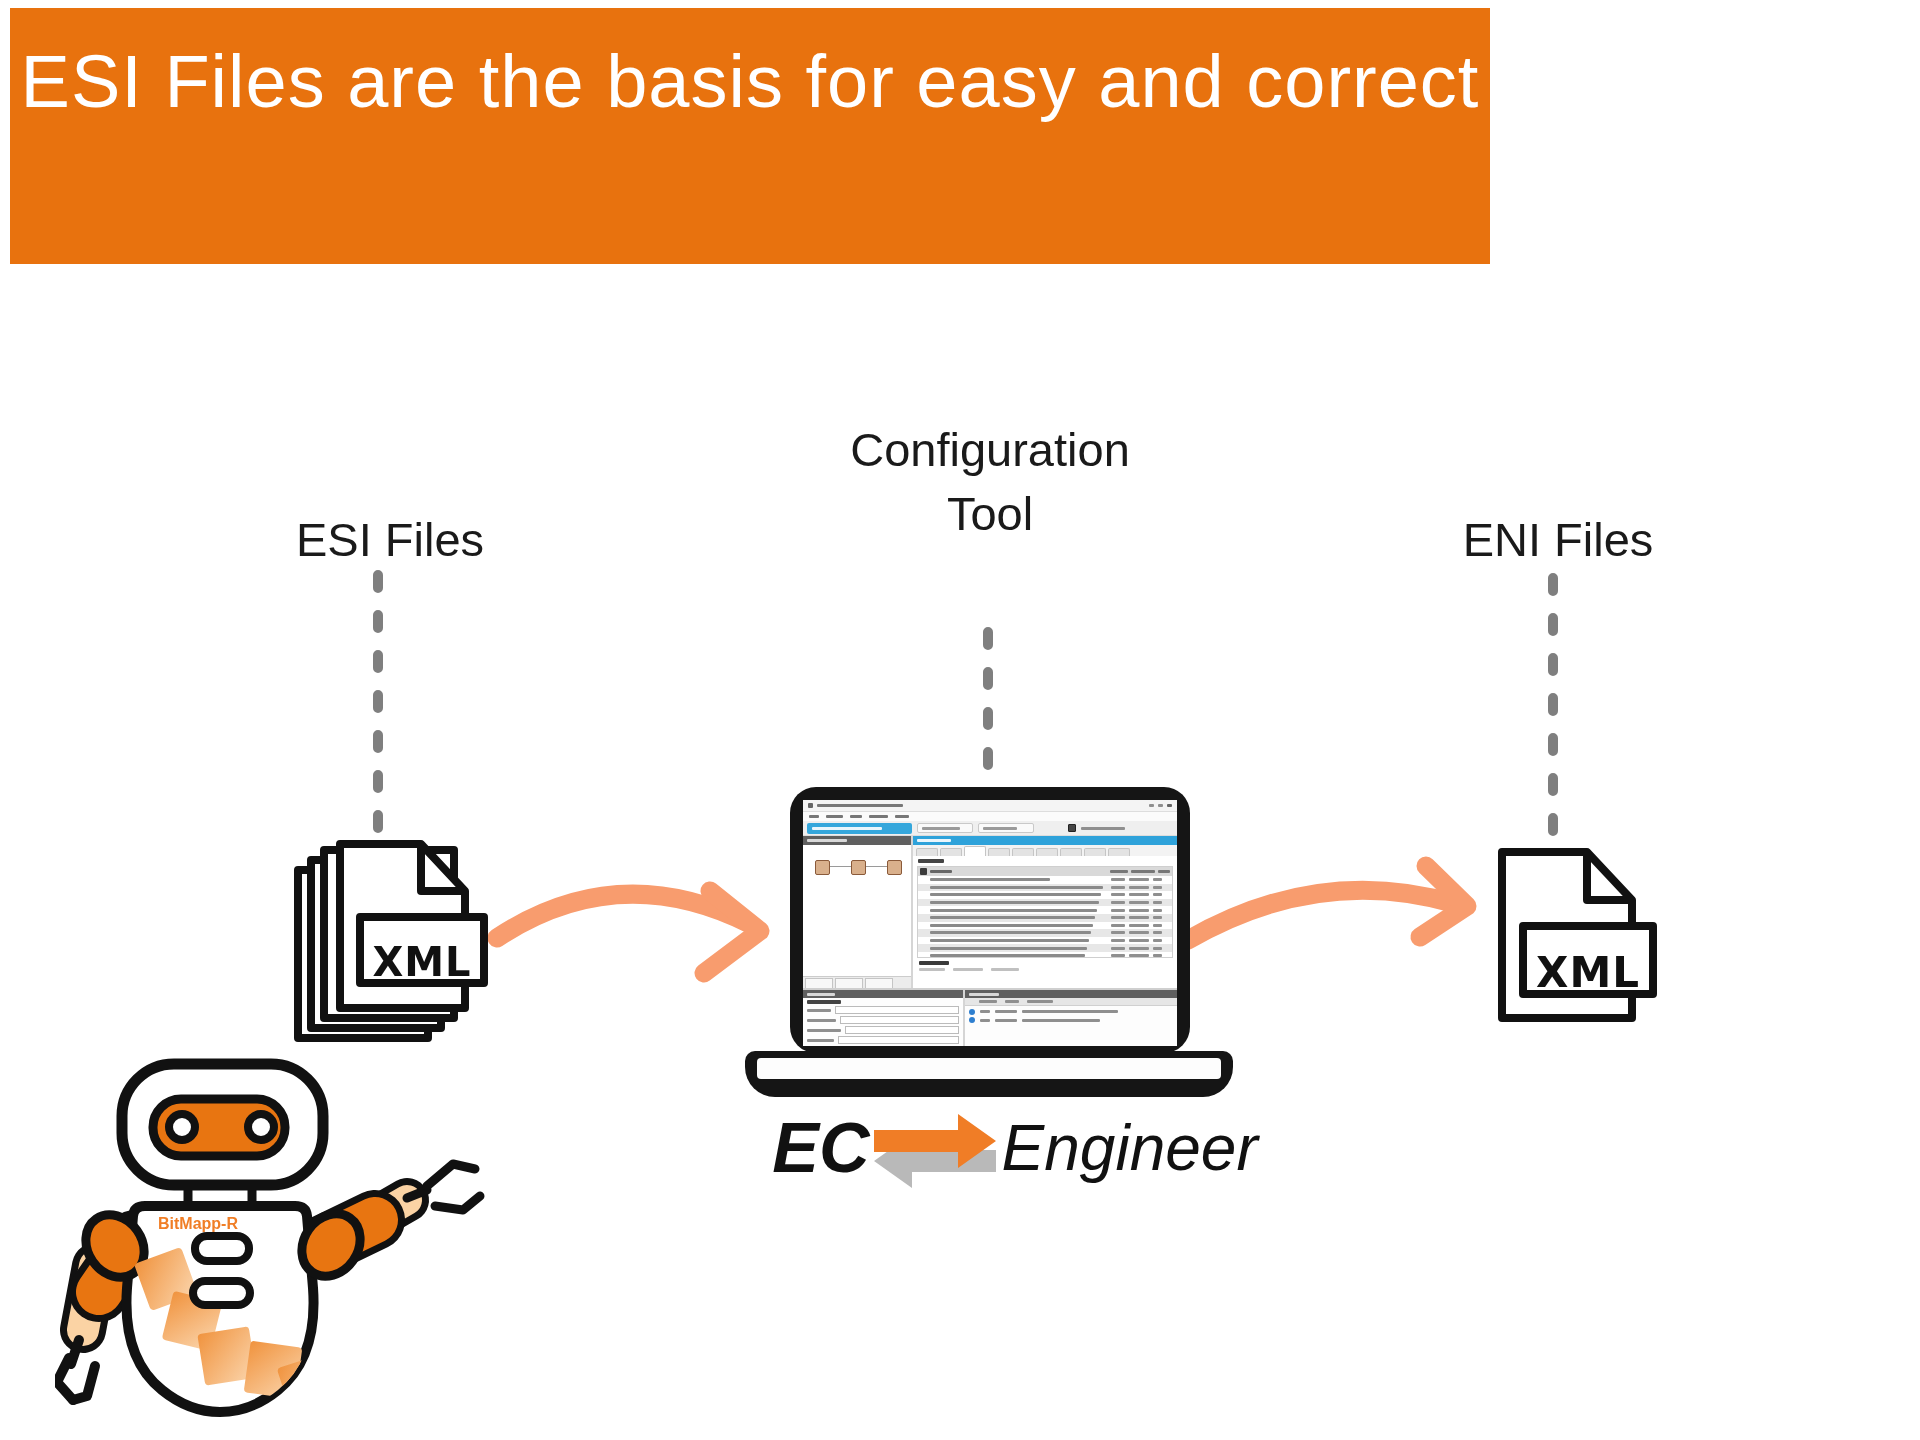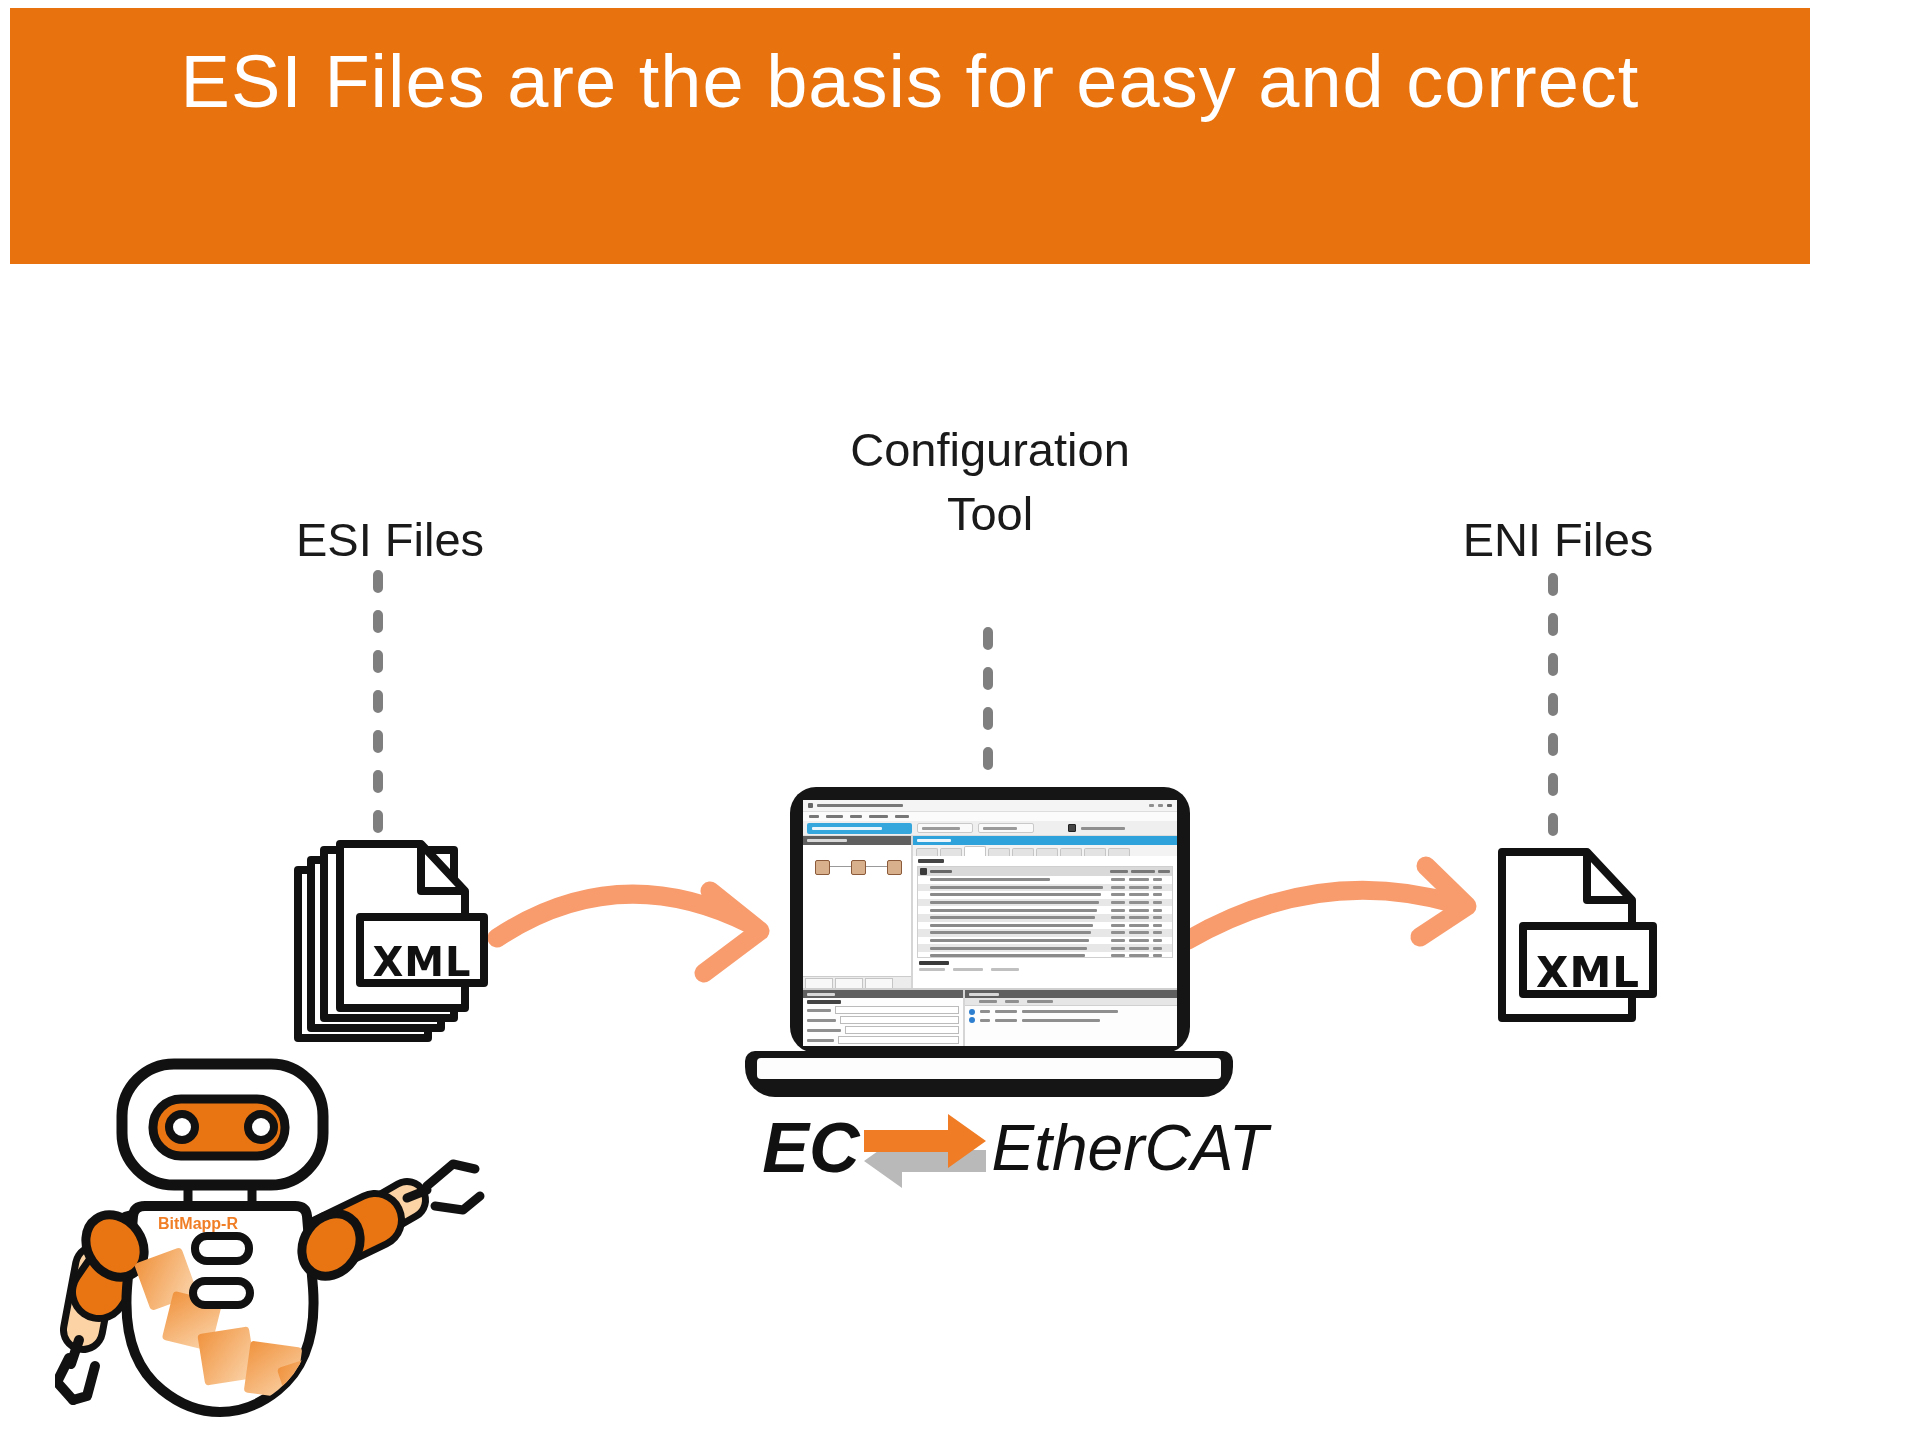--- a/index.html
+++ b/index.html
@@ -1,21 +1,21 @@
 <!DOCTYPE html>
 <html><head>
 <meta charset="utf-8">
 <style>
   html,body{margin:0;padding:0;background:#fff;}
   .canvas{position:relative;width:1920px;height:1440px;background:#ffffff;overflow:hidden;
           font-family:"Liberation Sans","DejaVu Sans",sans-serif;}
   .abs{position:absolute;}
 
   
-  .banner{left:10px;top:8px;width:1800px;height:256px;background:#E8720E;color:#fff;
+  .banner{left:10px;top:8px;width:1480px;height:256px;background:#E8720E;color:#fff;
           text-align:center;padding-top:24px;box-sizing:border-box;}
   .banner div{font-size:74px;line-height:99px;font-weight:400;letter-spacing:1px;}
 
   
   .dlabel{color:#1a1a1a;font-size:47px;text-align:center;line-height:64px;}
 
   
   .laptop{left:745px;top:785px;width:490px;height:315px;}
   .bezel{left:45px;top:2px;width:400px;height:266px;background:#151515;border-radius:26px;}
   .screen{left:58px;top:15px;width:374px;height:246px;background:#fff;overflow:hidden;font-size:0;}
@@ -333,21 +333,21 @@
         <div class="deck"></div>
       </div>
   </div>
 
   <div class="abs eclogo">
     <span class="ec-txt">EC</span>
     <svg width="126" height="80" viewBox="0 0 126 80" style="margin:6px 2px 0;">
       <polygon points="2,50 40,23 40,39 124,39 124,61 40,61 40,77" fill="#B9B9B9"></polygon>
       <polygon points="124,30 86,3 86,19 2,19 2,41 86,41 86,57" fill="#F07D26"></polygon>
     </svg>
-    <span class="eng-txt">EtherCAT</span>
+    <span class="eng-txt">Engineer</span>
   </div>
 
   <svg class="abs" style="left:55px;top:1048px;" width="470" height="400" viewBox="0 0 470 400">
     <defs>
       <linearGradient id="noteGrad" x1="0" y1="0" x2="1" y2="1">
         <stop offset="0" stop-color="#F0933E"></stop>
         <stop offset="1" stop-color="#FBD6AE"></stop>
       </linearGradient>
       <clipPath id="bodyClip">
         <path d="M90,158 H240 Q251,158 252,168 L258,240 Q263,310 223,342 Q196,364 165,364 Q134,364 107,342 Q67,310 72,240 L78,168 Q79,158 90,158 Z"></path>

